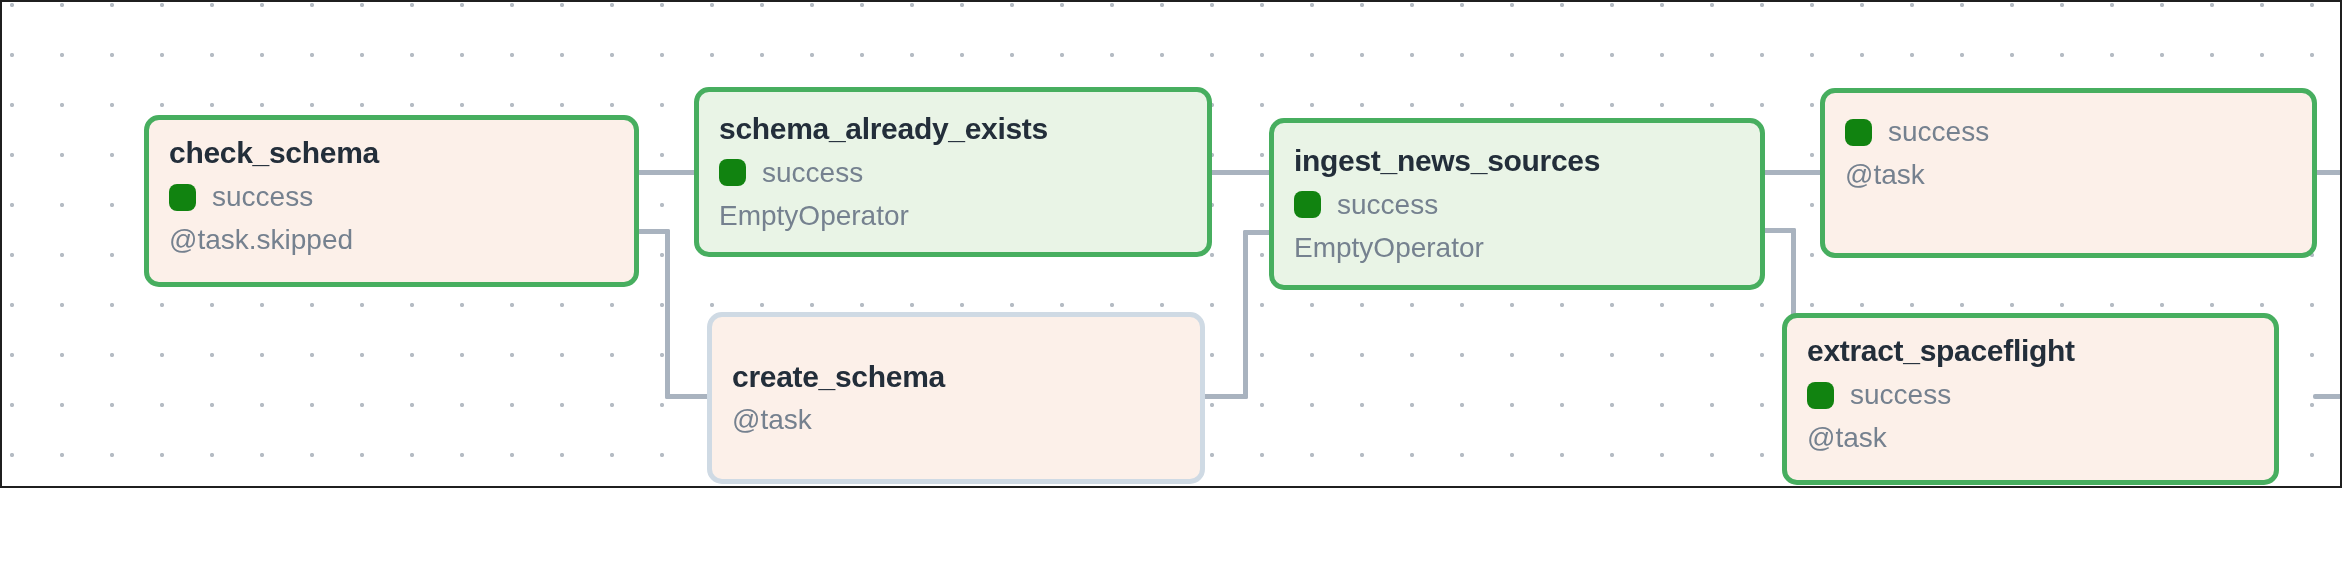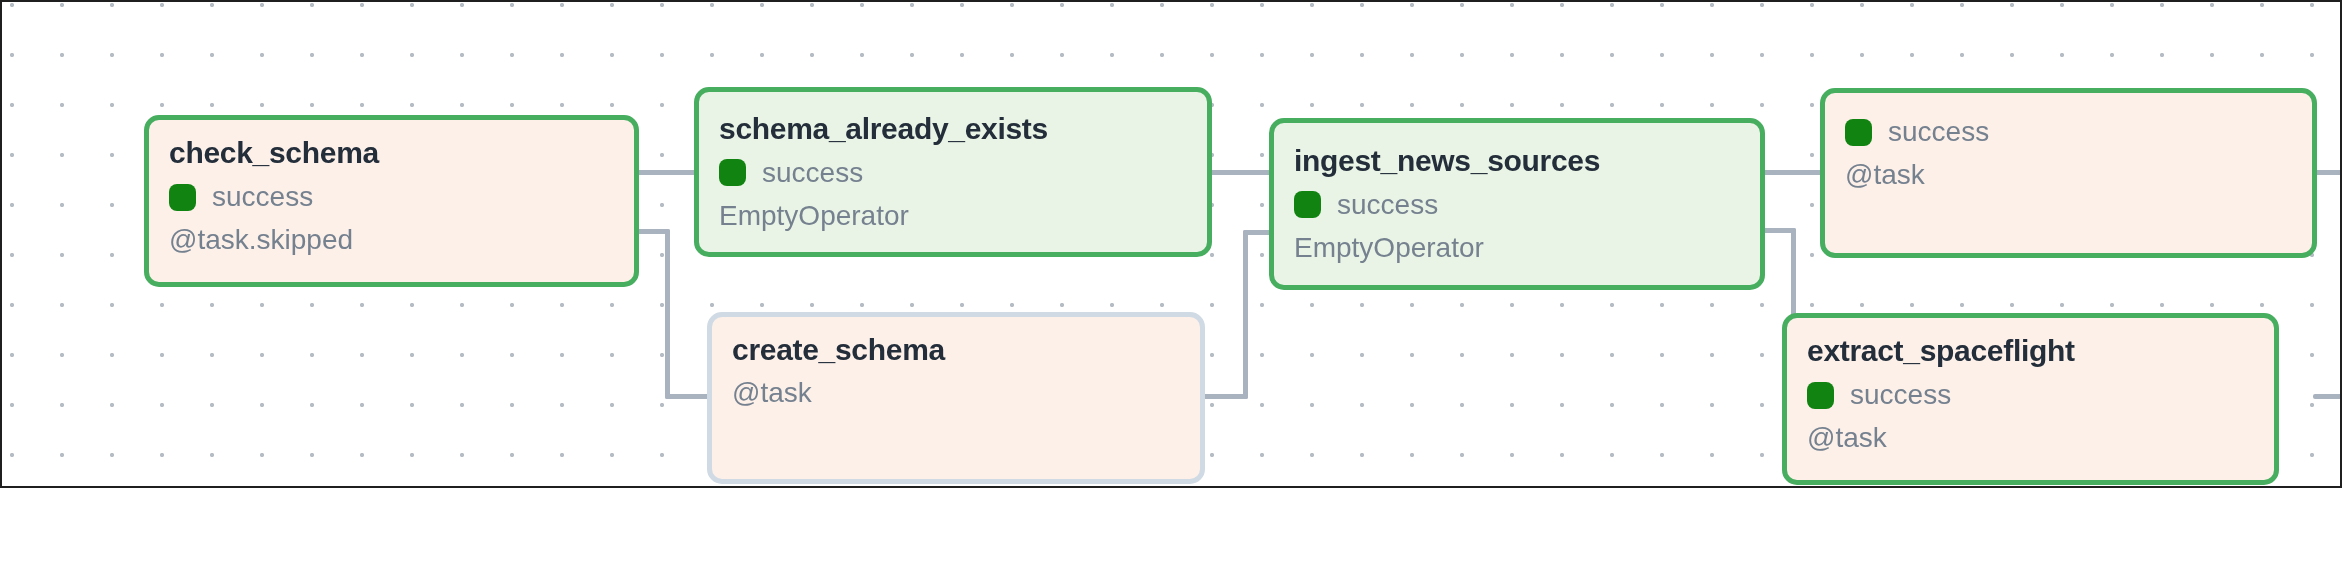--- a/index.html
+++ b/index.html
@@ -34,21 +34,21 @@
     border-style:solid;
     border-radius:15px;
     padding:14px 20px;
     display:flex;
     flex-direction:column;
     cursor:pointer;
   }
   .node.fill-peach{background:var(--fill-peach);}
   .node.fill-green{background:var(--fill-green);justify-content:center;}
   .node.border-green{border-color:var(--border-green);}
-  .node.border-muted{border-color:var(--border-muted);}
+  .node.border-muted{border-color:var(--border-muted);justify-content:center;}
   .node .title{
     font-size:30px;
     font-weight:700;
     letter-spacing:-0.3px;
     color:var(--title);
     line-height:38px;
     white-space:nowrap;
   }
   .status-row{
     display:flex;

